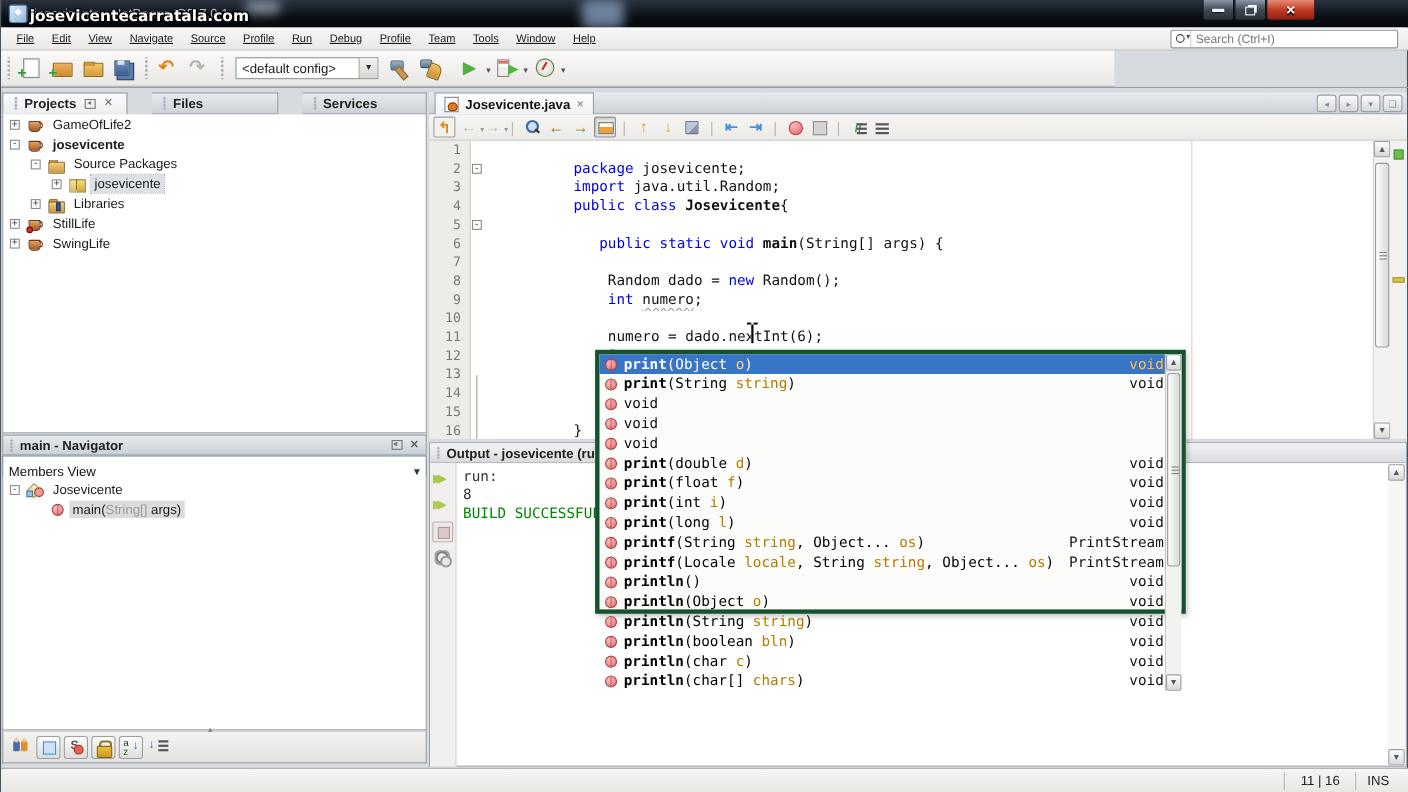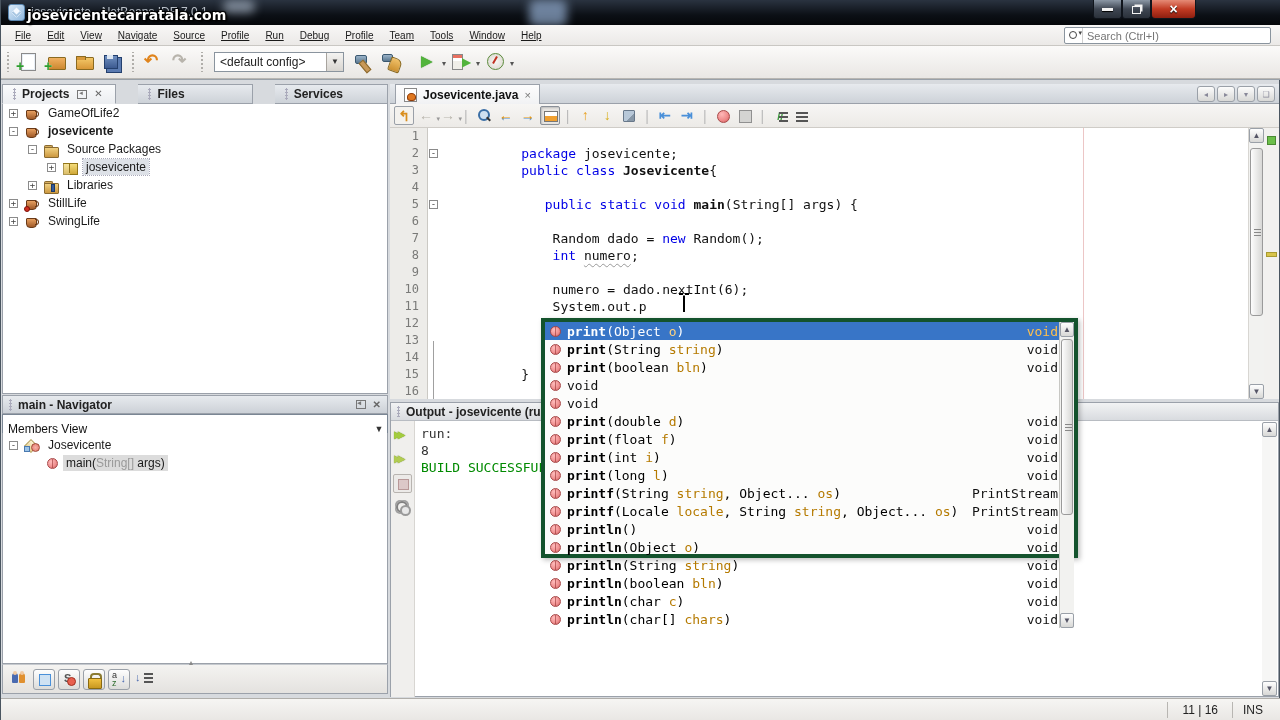--- a/index.html
+++ b/index.html
@@ -39,21 +39,21 @@
   #searchbox { right:8px; top:27px; width:207px; height:17px; background:#fff;
     border:1px solid #8a949e; border-radius:2px; display:flex; align-items:center; z-index:3; }
   #search-mag { width:18px; height:15px; position:relative; border-right:1px solid #d0d0d0; }
   #search-mag::before { content:""; position:absolute; left:4px; top:3px; width:6px; height:6px;
     border:1.5px solid #444; border-radius:50%; }
   #search-mag::after { content:"▾"; position:absolute; right:0px; top:1px; font-size:7px; color:#444; }
   #search-input { border:none; outline:none; flex:1; font-size:11px; color:#777; padding:0 4px;
     font-family:"Liberation Sans",sans-serif; background:transparent; }
 
   
-  #toolbar { left:0; top:46px; width:1280px; height:33px;
+  #toolbar { left:0; top:46px; width:1012px; height:33px;
     background:linear-gradient(#fbfaf9,#e9e7e4); border-bottom:1px solid #b8b6b2;
     display:flex; align-items:center; }
   #toolbar::after { content:""; position:absolute; left:0; top:33px; width:1280px; height:1px; background:#98a0a8; }
   .tgrip { width:7px; height:20px; margin:0 3px;
     background:radial-gradient(circle 1px, #b0aeaa 1px, transparent 1.5px) 2px 2px/4px 4px repeat-y; }
   .tbtn { width:26px; height:26px; margin:0 1px; position:relative; border-radius:3px; }
   .ico { position:absolute; left:0; top:0; width:100%; height:100%; }
   .i-new-file::before { content:""; position:absolute; left:6px; top:4px; width:13px; height:16px;
     background:#fff; border:1px solid #8a8a8a; box-shadow:inset 0 0 0 1px #e8eef5; }
   .i-new-file::after, .i-new-project::after { content:"+"; position:absolute; left:1px; top:9px;
@@ -610,20 +610,23 @@
       <div class="foldbox" style="top:21px">-</div>
       <div class="foldbox" style="top:72px">-</div>
       <div id="foldline"></div>
     </div>
     <div id="codelines">
 
         <div class="cl">
           <span><span class="k">package</span><span class="p"> josevicente;</span></span>
         </div>
 
+        <div class="cl">
+          <span><span class="k">import</span><span class="p"> java.util.Random;</span></span>
+        </div>
 
         <div class="cl">
           <span><span class="k">public</span><span class="p"> </span><span class="k">class</span><span class="p"> </span><span class="b">Josevicente</span><span class="p">{</span></span>
         </div>
 
         <div class="cl">
           <span></span>
         </div>
 
         <div class="cl">
@@ -731,21 +734,20 @@
         </div>
 
         <div class="crow">
           <span class="mic"></span>
           <span class="ctoks"><span class="b">print</span><span class="p">(String </span><span class="o">string</span><span class="p">)</span></span>
           <span class="ctype">void</span>
         </div>
 
         <div class="crow">
           <span class="mic"></span>
-          <span class="ctoks"><span class="b">print</span><span class="p">(boolean </span><span class="o">bln</span><span class="p">)</span></span>
           <span class="ctype">void</span>
         </div>
 
         <div class="crow">
           <span class="mic"></span>
           <span class="ctype">void</span>
         </div>
 
         <div class="crow">
           <span class="mic"></span>

